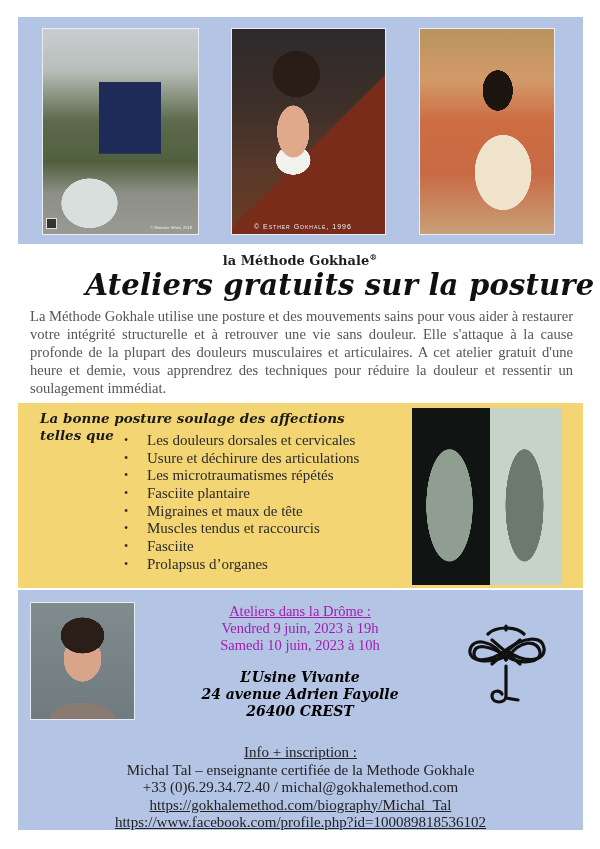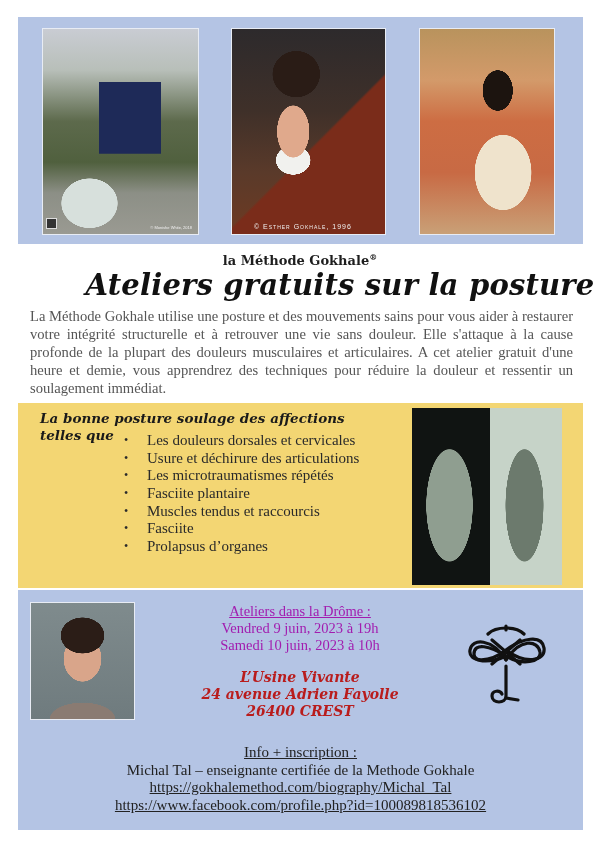--- a/index.html
+++ b/index.html
@@ -46,21 +46,21 @@
   .intro { font-family: "Liberation Serif", serif; font-size: 14.6px; line-height: 18px; color: #555; text-align: justify; text-align-last: left; }
 
   .ailments-head { font-weight: bold; font-style: italic; font-size: 13.5px; color: #1a1a1a; line-height: 17px; }
   .ailments-list { list-style: none; margin: 0; padding: 0; font-family: "Liberation Serif", serif; font-size: 15px; color: #2a2a2a; }
   .ailments-list li { height: 17.7px; line-height: 17.7px; position: relative; padding-left: 23px; }
   .ailments-list li::before { content: "•"; position: absolute; left: 0; font-size: 12px; }
 
   .center { text-align: center; }
   .events { font-family: "Liberation Serif", serif; font-size: 14.5px; line-height: 17px; color: #a21caf; }
   .u { text-decoration: underline; }
-  .venue { font-weight: bold; font-style: italic; font-size: 14px; line-height: 17px; color: #b91c1c; font-family: "DejaVu Serif", serif; }
+  .venue { font-weight: bold; font-style: italic; font-size: 14px; line-height: 17px; color: #000000; font-family: "DejaVu Serif", serif; }
   .contact { font-family: "Liberation Serif", serif; font-size: 15px; line-height: 17.5px; color: #222; margin-top: 8px; }
   a.link { color: #222; text-decoration: underline; }
 </style>
 </head>
 <body>
 
 <div class="abs blue-panel" style="left:18px; top:17px; width:565px; height:227px;"></div>
 
 <div class="abs photo photo1" style="left:42px; top:28px; width:157px; height:207px;">
   <span class="abs" style="left:3px; bottom:5px; width:9px; height:9px; background:#333; border:1px solid #ddd;"></span>
@@ -83,20 +83,21 @@
 <div class="abs ailments-head" style="left:40px; top:410px; width:340px;">
   <div>La bonne posture soulage des affections</div>
   <div>telles que</div>
 </div>
 
 <ul class="abs ailments-list" style="left:124px; top:432px; width:290px;">
   <li>Les douleurs dorsales et cervicales</li>
   <li>Usure et déchirure des articulations</li>
   <li>Les microtraumatismes répétés</li>
   <li>Fasciite plantaire</li>
+  <li>Migraines et maux de tête</li>
   <li>Muscles tendus et raccourcis</li>
   <li>Fasciite</li>
   <li>Prolapsus d’organes</li>
 </ul>
 
 <div class="abs statue" style="left:412px; top:408px; width:150px; height:177px;"></div>
 
 <div class="abs blue-panel" style="left:18px; top:590px; width:565px; height:240px;"></div>
 
 <div class="abs portrait" style="left:30px; top:602px; width:105px; height:118px;"></div>
@@ -122,15 +123,16 @@
     <path d="M58 20 L30 44"></path>
     <path d="M44 10 L44 6"></path>
     <path d="M44 46 L44 76 C44 84, 30 84, 30 76 C30 70, 38 70, 40 74"></path>
     <path d="M44 78 L56 80"></path>
   </svg>
 </div>
 
 <div class="abs contact center" style="left:18px; top:736px; width:565px;">
   <div class="u">Info + inscription :</div>
   <div>Michal Tal – enseignante certifiée de la Methode Gokhale</div>
+  <div>+33 (0)6.29.34.72.40 / michal@gokhalemethod.com</div>
   <div><a class="link">https://gokhalemethod.com/biography/Michal_Tal</a></div>
   <div><a class="link">https://www.facebook.com/profile.php?id=100089818536102</a></div>
 </div>
 
 </body></html>

